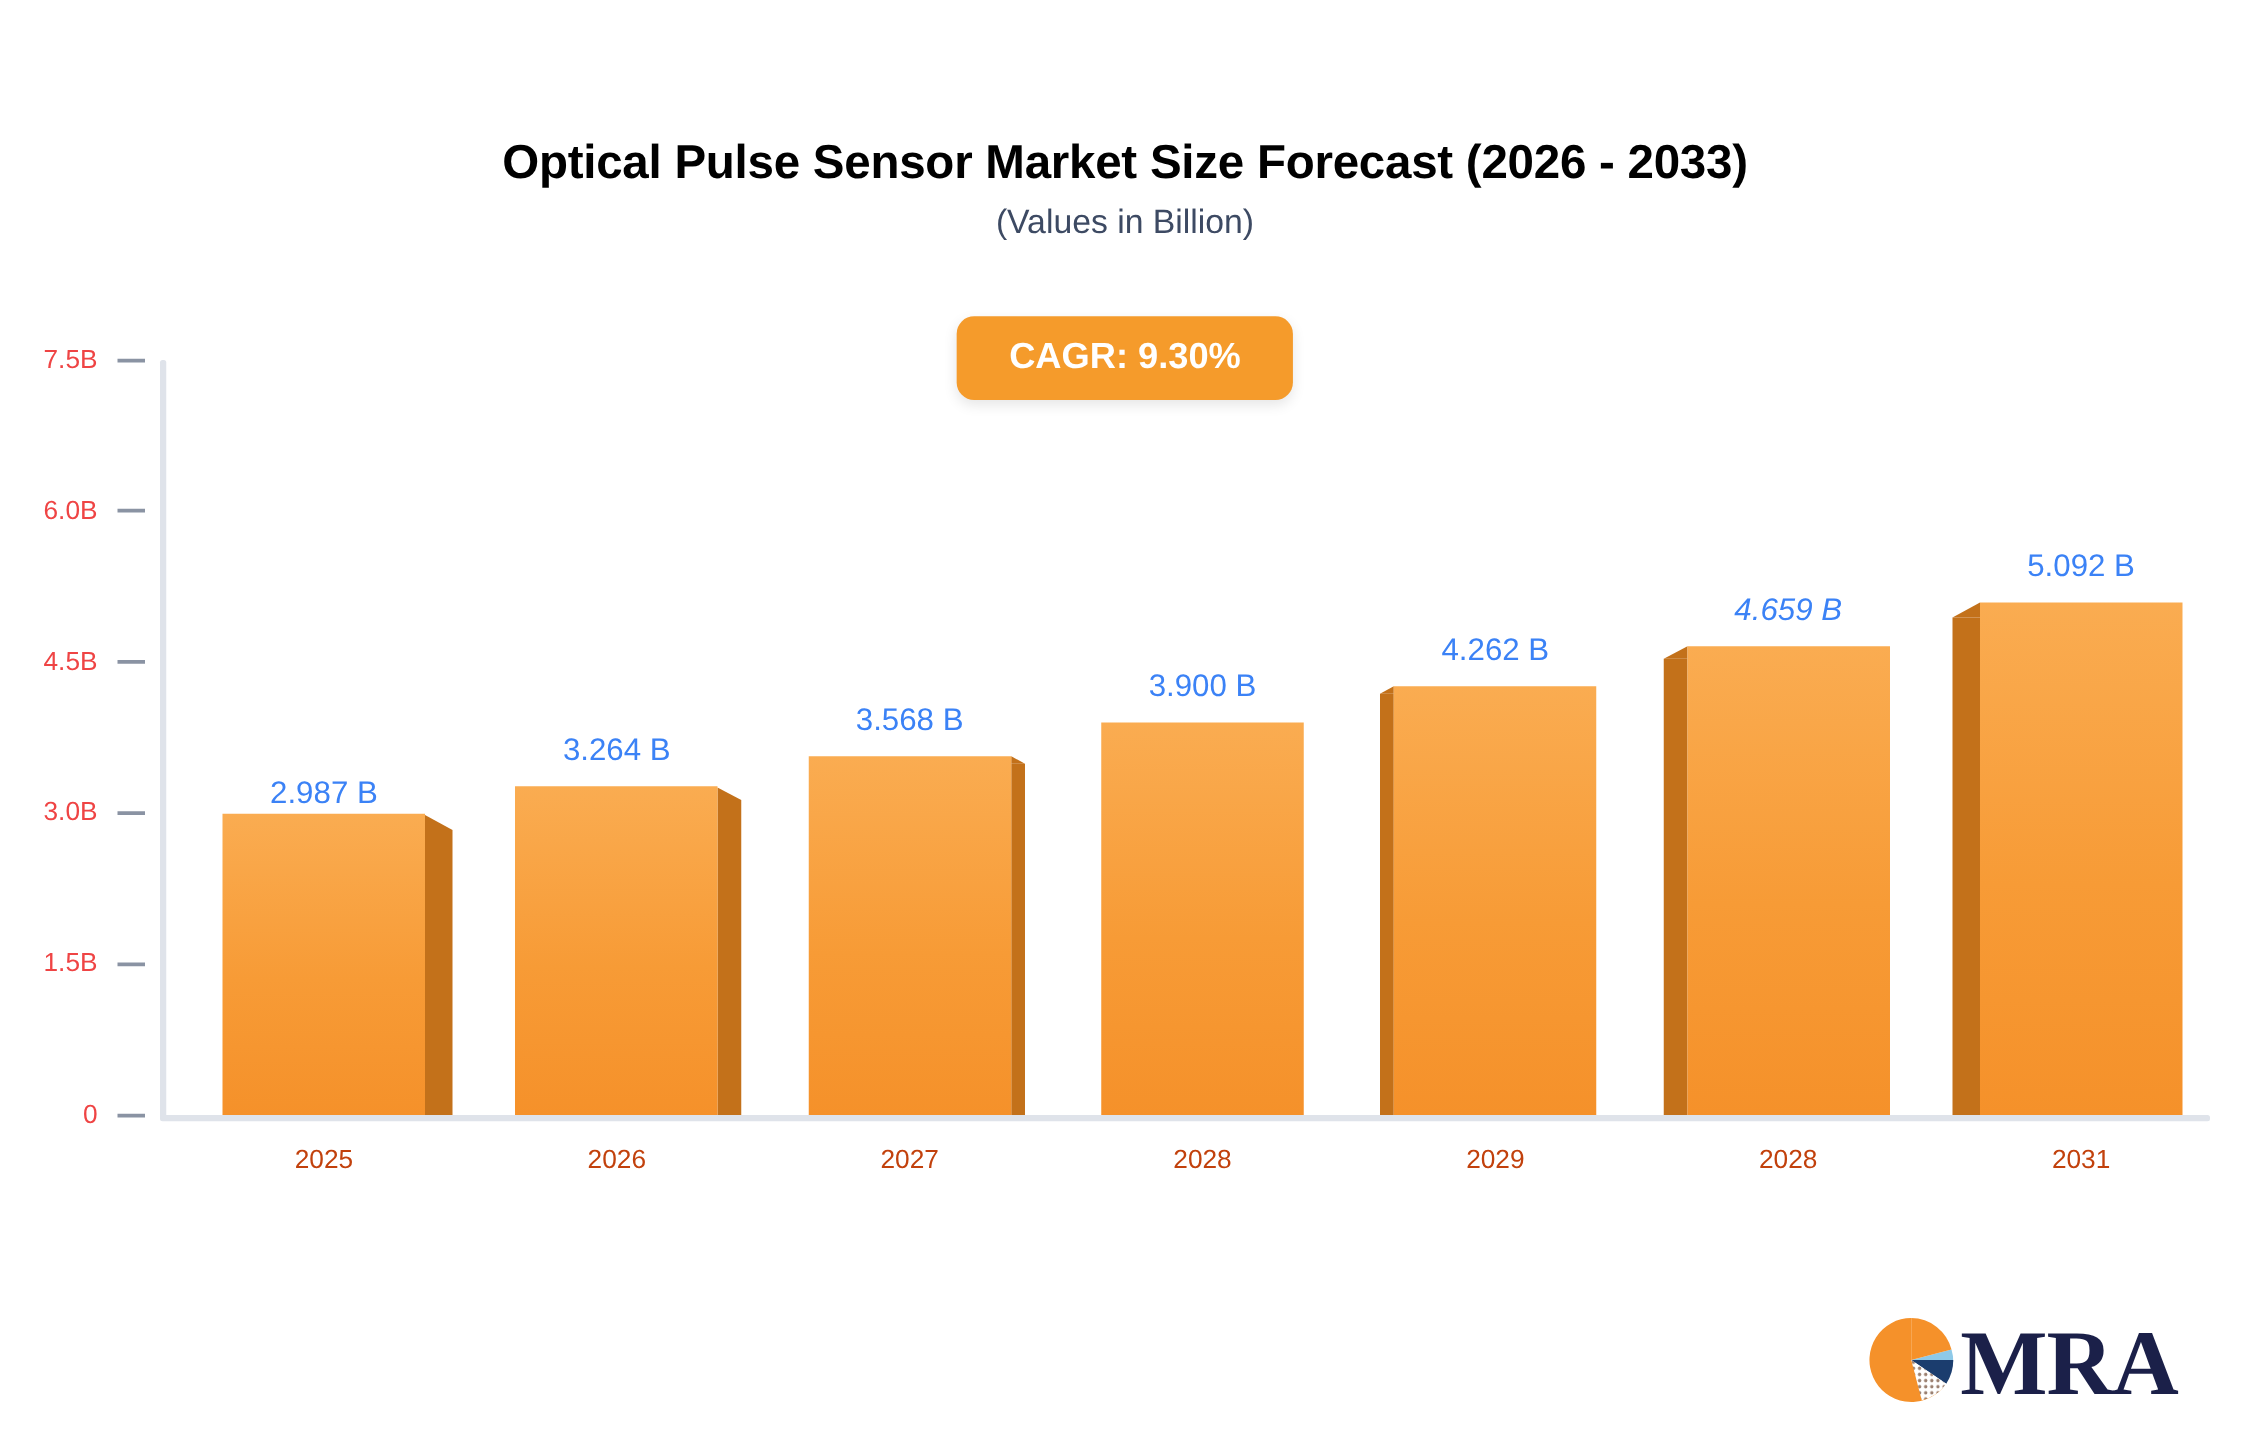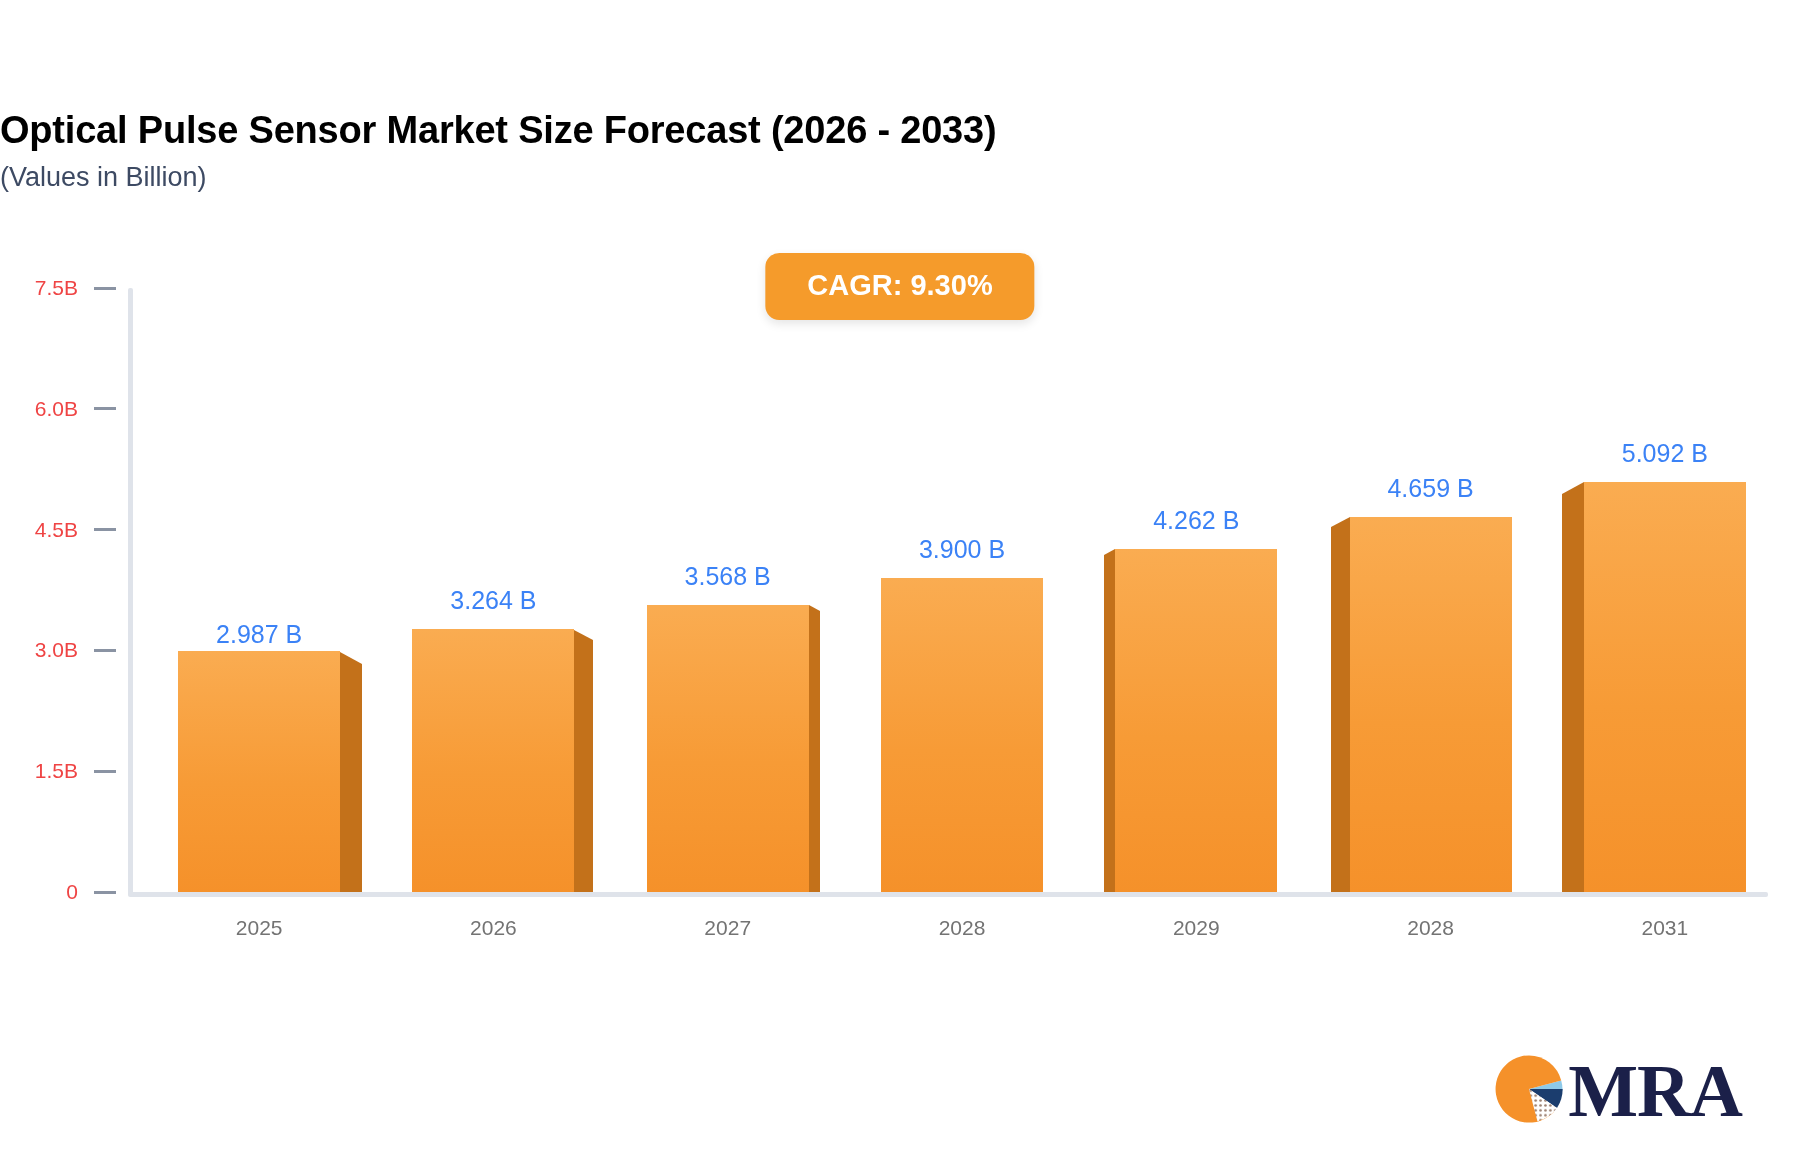--- a/index.html
+++ b/index.html
@@ -21,20 +21,21 @@
     height: 1156px;
     background: #ffffff;
   }
 
   
   #title-block {
     position: absolute;
     top: 108px;
     left: 0;
     width: 1800px;
+    text-align: center;
   }
   #chart-title {
     font-size: 38px;
     font-weight: bold;
     color: #000000;
     letter-spacing: -0.2px;
     line-height: 1.2;
   }
   #chart-subtitle {
     margin-top: 7px;
@@ -141,21 +142,21 @@
     font-size: 25px;
     color: #3b82f6;
     white-space: nowrap;
   }
   .x-label {
     position: absolute;
     top: 628px;
     left: 50%;
     transform: translateX(-50%);
     font-size: 21px;
-    color: #737373;
+    color: #c2410c;
     white-space: nowrap;
   }
 
   
   #logo {
     position: absolute;
     right: 58px;
     bottom: 28px;
     display: flex;
     align-items: center;
@@ -238,21 +239,21 @@
           <div class="bar-value" style="bottom: 328.08px;">3.900 B</div>
         </div>
         <div class="x-label" style="left: 834px;">2028</div>
         <div class="bar-group" style="left: 965.286px; width: 206px; height: 363.233px;">
           <div class="bar-side" style="width: 11px; height: 337.183px; left: 11px;"></div>
           <div class="bar-side-top" style="bottom: 337.183px; left: 11px; border-width: 6px 11px 0px 0px; border-color: transparent rgb(195, 113, 26) transparent transparent;"></div>
           <div class="bar-face" style="width: 162px; height: 343.233px; left: 22px;"></div>
           <div class="bar-value" style="bottom: 357.233px; text-align: right;">4.262 B</div>
         </div>
         <div class="x-label" style="left: 1068.29px;">2029</div>
-        <div class="bar-group" style="left: 1199.57px; width: 206px; height: 395.205px;">
+        <div class="bar-group" style="left: 1199.57px; width: 206px; height: 395.205px; font-style: italic;">
           <div class="bar-side" style="width: 19px; height: 364.755px; left: 3px;"></div>
           <div class="bar-side-top" style="bottom: 364.755px; left: 3px; border-width: 10px 19px 0px 0px; border-color: transparent rgb(195, 113, 26) transparent transparent;"></div>
           <div class="bar-face" style="width: 162px; height: 375.205px; left: 22px;"></div>
           <div class="bar-value" style="bottom: 389.205px;">4.659 B</div>
         </div>
         <div class="x-label" style="left: 1302.57px;">2028</div>
         <div class="bar-group" style="left: 1433.86px; width: 206px; height: 430.076px;">
           <div class="bar-side" style="width: 22px; height: 397.976px; left: 0px;"></div>
           <div class="bar-side-top" style="bottom: 397.976px; left: 0px; border-width: 12px 22px 0px 0px; border-color: transparent rgb(195, 113, 26) transparent transparent;"></div>
           <div class="bar-face" style="width: 162px; height: 410.076px; left: 22px;"></div>

